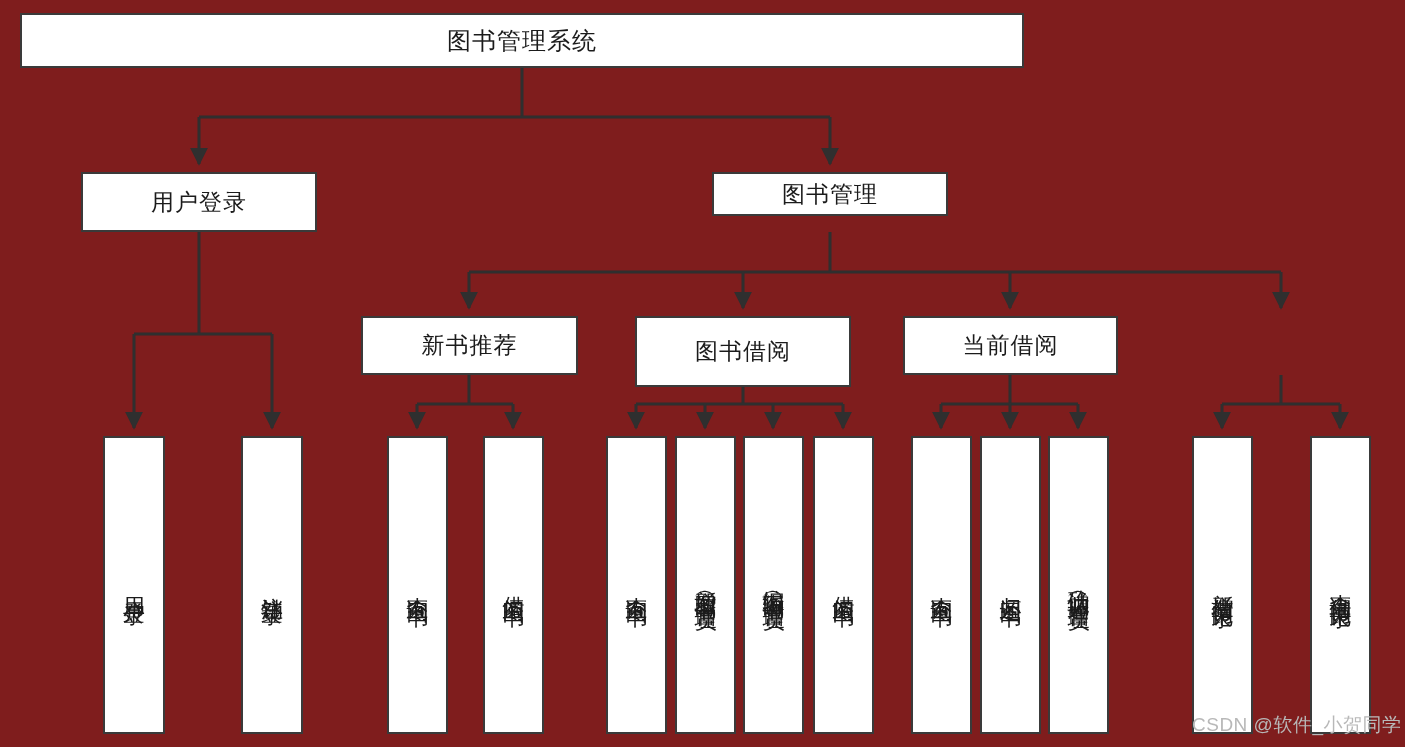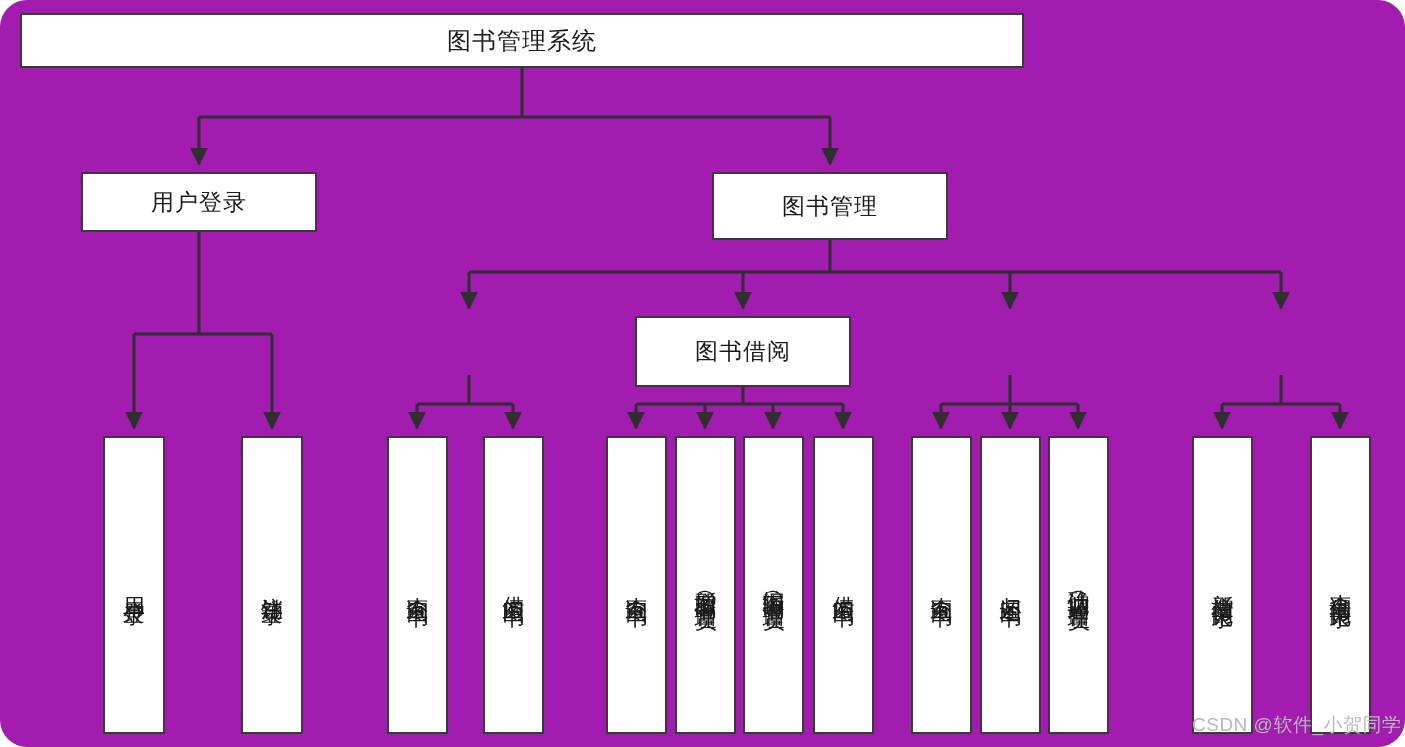--- a/index.html
+++ b/index.html
@@ -7,23 +7,22 @@
     padding: 0;
     background: #ffffff;
   }
   body {
     font-family: "Liberation Sans", "DejaVu Sans", sans-serif;
   }
   #canvas {
     position: relative;
     width: 1405px;
     height: 747px;
-    background: #a21caf;
+    background: #7f1d1d;
     overflow: hidden;
-    border-radius: 27px;
   }
   svg.wires {
     position: absolute;
     left: 0;
     top: 0;
     width: 1405px;
     height: 747px;
     pointer-events: none;
   }
   .node {
@@ -120,29 +119,35 @@
   </svg>
 
   <div class="node horiz root" style="left:20px; top:13px; width:1004px; height:55px;">
     <span>图书管理系统</span>
   </div>
 
   <div class="node horiz" style="left:81px; top:172px; width:236px; height:60px;">
     <span>用户登录</span>
   </div>
 
-  <div class="node horiz" style="left:712px; top:172px; width:236px; height:68px;">
+  <div class="node horiz" style="left:712px; top:172px; width:236px; height:44px;">
     <span>图书管理</span>
   </div>
 
+  <div class="node horiz" style="left:361px; top:316px; width:217px; height:59px;">
+    <span>新书推荐</span>
+  </div>
 
   <div class="node horiz" style="left:635px; top:316px; width:216px; height:71px;">
     <span>图书借阅</span>
   </div>
 
+  <div class="node horiz" style="left:903px; top:316px; width:215px; height:59px;">
+    <span>当前借阅</span>
+  </div>
 
 
   <div class="node vert" style="left:103px; top:436px; width:62px; height:298px;">
     <span class="vtext">用户登录</span>
   </div>
 
   <div class="node vert" style="left:241px; top:436px; width:62px; height:298px;">
     <span class="vtext">注销登录</span>
   </div>
 

